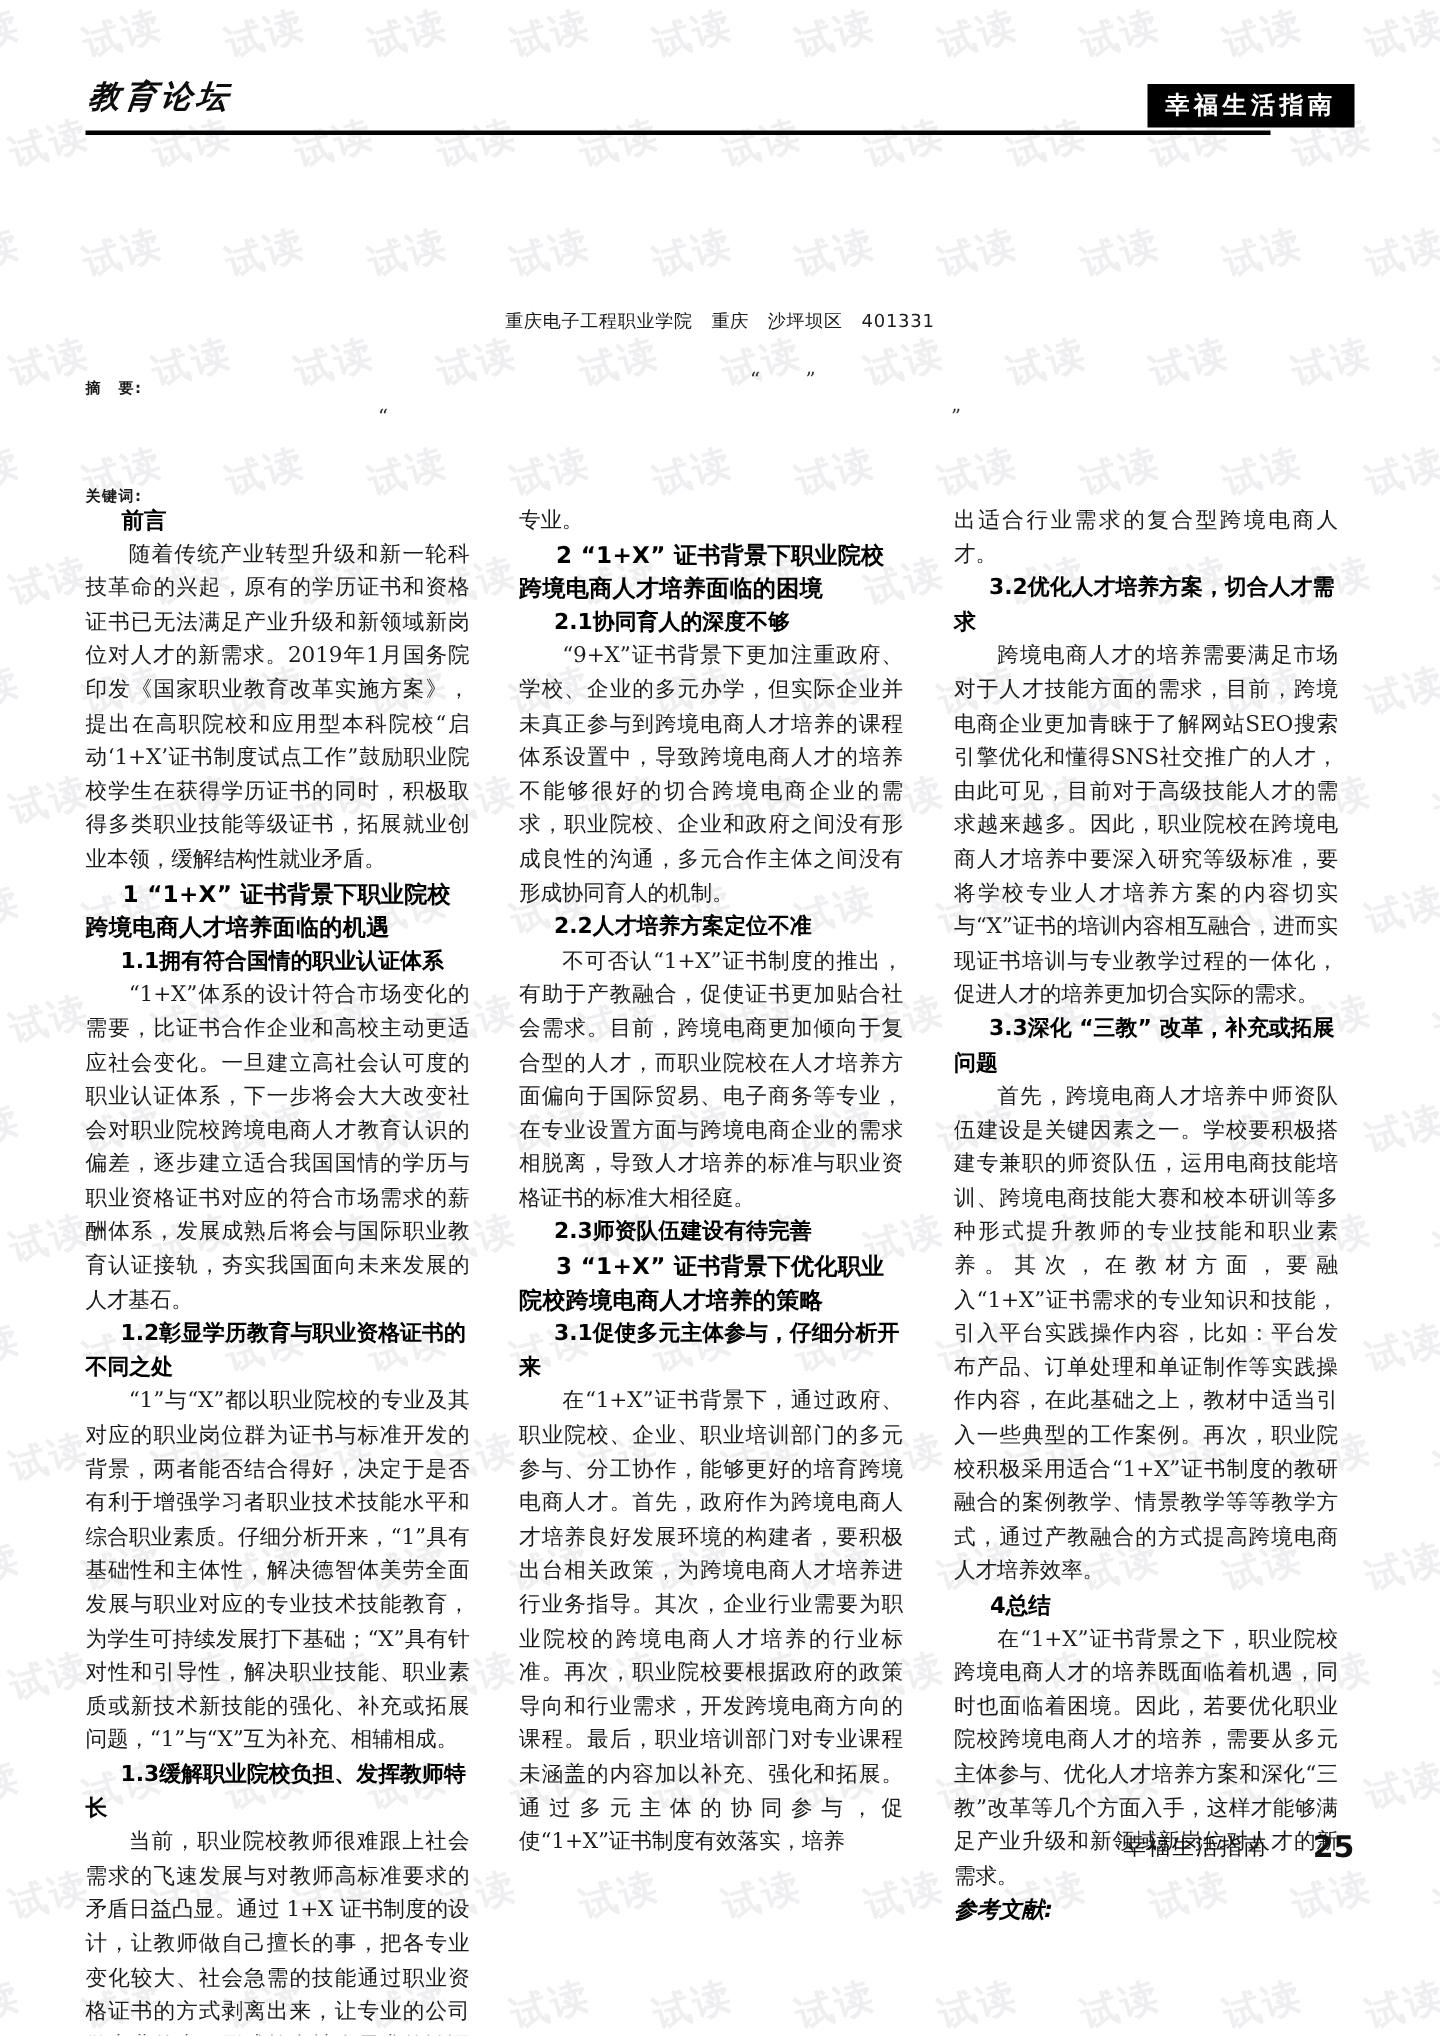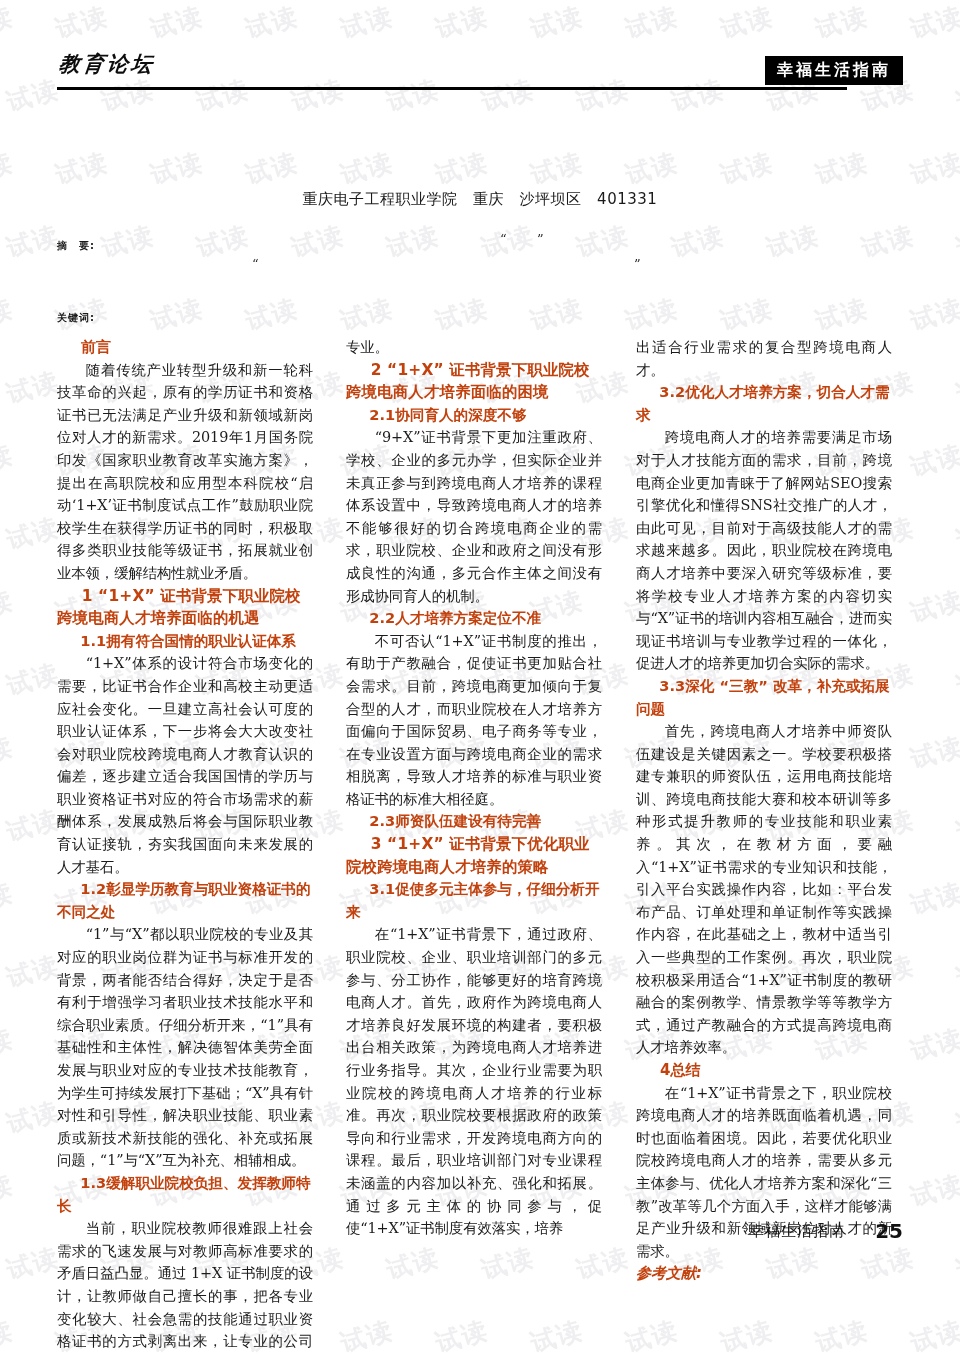--- a/index.html
+++ b/index.html
@@ -104,22 +104,23 @@
   }
   .article-authors {
     min-height: 30px;
     text-align: center;
     font-family: "DejaVu Sans", "Liberation Sans", sans-serif;
     font-size: 15px;
   }
   .affiliation {
     text-align: center;
     font-family: "DejaVu Sans", "Liberation Sans", sans-serif;
-    font-size: 15px;
+    font-size: 12px;
     letter-spacing: 0.5px;
+    margin-top: 16px;
   }
 
   .abstract-block {
     margin-top: 26px;
     position: relative;
     min-height: 54px;
   }
   .fm-label {
     font-family: "DejaVu Sans", "Liberation Sans", sans-serif;
     font-weight: 700;
@@ -173,21 +174,21 @@
     text-indent: 2em;
     color: #1b1b1b;
     letter-spacing: -0.1px;
   }
   .col h2,
   .col h3,
   .col h4 {
     margin: 0;
     font-family: "DejaVu Sans", "Liberation Sans", sans-serif;
     font-weight: 700;
-    color: #c2410c;
+    color: #000000;
   }
   .col h2 {            
     font-size: 15.4px;
     line-height: 22.6px;
     text-indent: 1.6em;
     letter-spacing: 0.2px;
   }
   .col h3 {            
     font-size: 14.6px;
     line-height: 22.6px;

